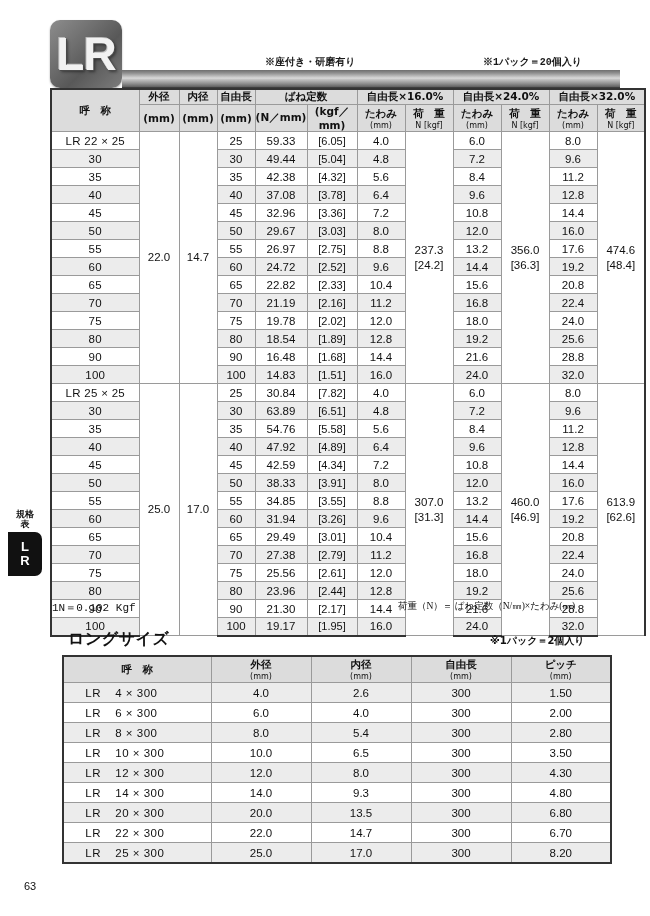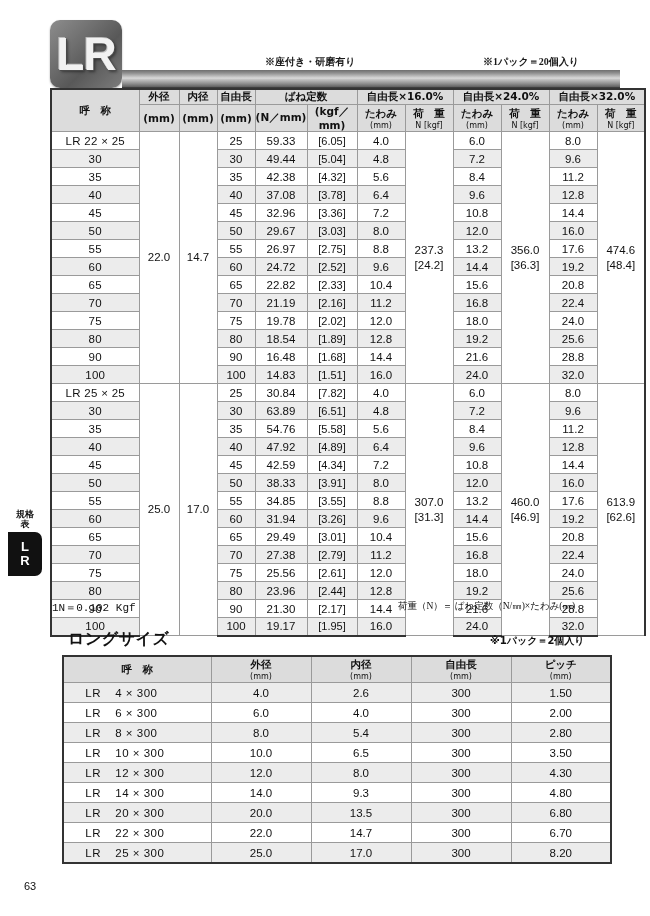--- a/index.html
+++ b/index.html
@@ -22,21 +22,21 @@
     display:flex;align-items:center;justify-content:center;
   }
   #logo-text{
     font-size:46px;font-weight:bold;letter-spacing:-1px;
     color:#f2f2f2;line-height:1;
     text-shadow:1px 1px 0 #4a4a4a,-1px -1px 0 #bdbdbd,2px 2px 3px rgba(0,0,0,.45);
     font-family:"Liberation Sans","DejaVu Sans",sans-serif;
   }
   .note-top{
     position:absolute;top:55px;font-size:10px;color:#1a1a1a;white-space:nowrap;
-    font-family:Liberation Serif, serif;font-weight:bold;
+    font-family:Liberation Mono, monospace;font-weight:bold;
   }
   #note-seat{left:265px;}
   #note-pack{left:483px;}
   #metal-bar{
     position:absolute;left:122px;top:70px;width:498px;height:17px;
     background:linear-gradient(to bottom,#6e6e6e 0%,#8f8f8f 18%,#d9d9d9 48%,#c2c2c2 56%,#8a8a8a 82%,#5e5e5e 100%);
     border-bottom:1px solid #3d3d3d;
   }
 
   

